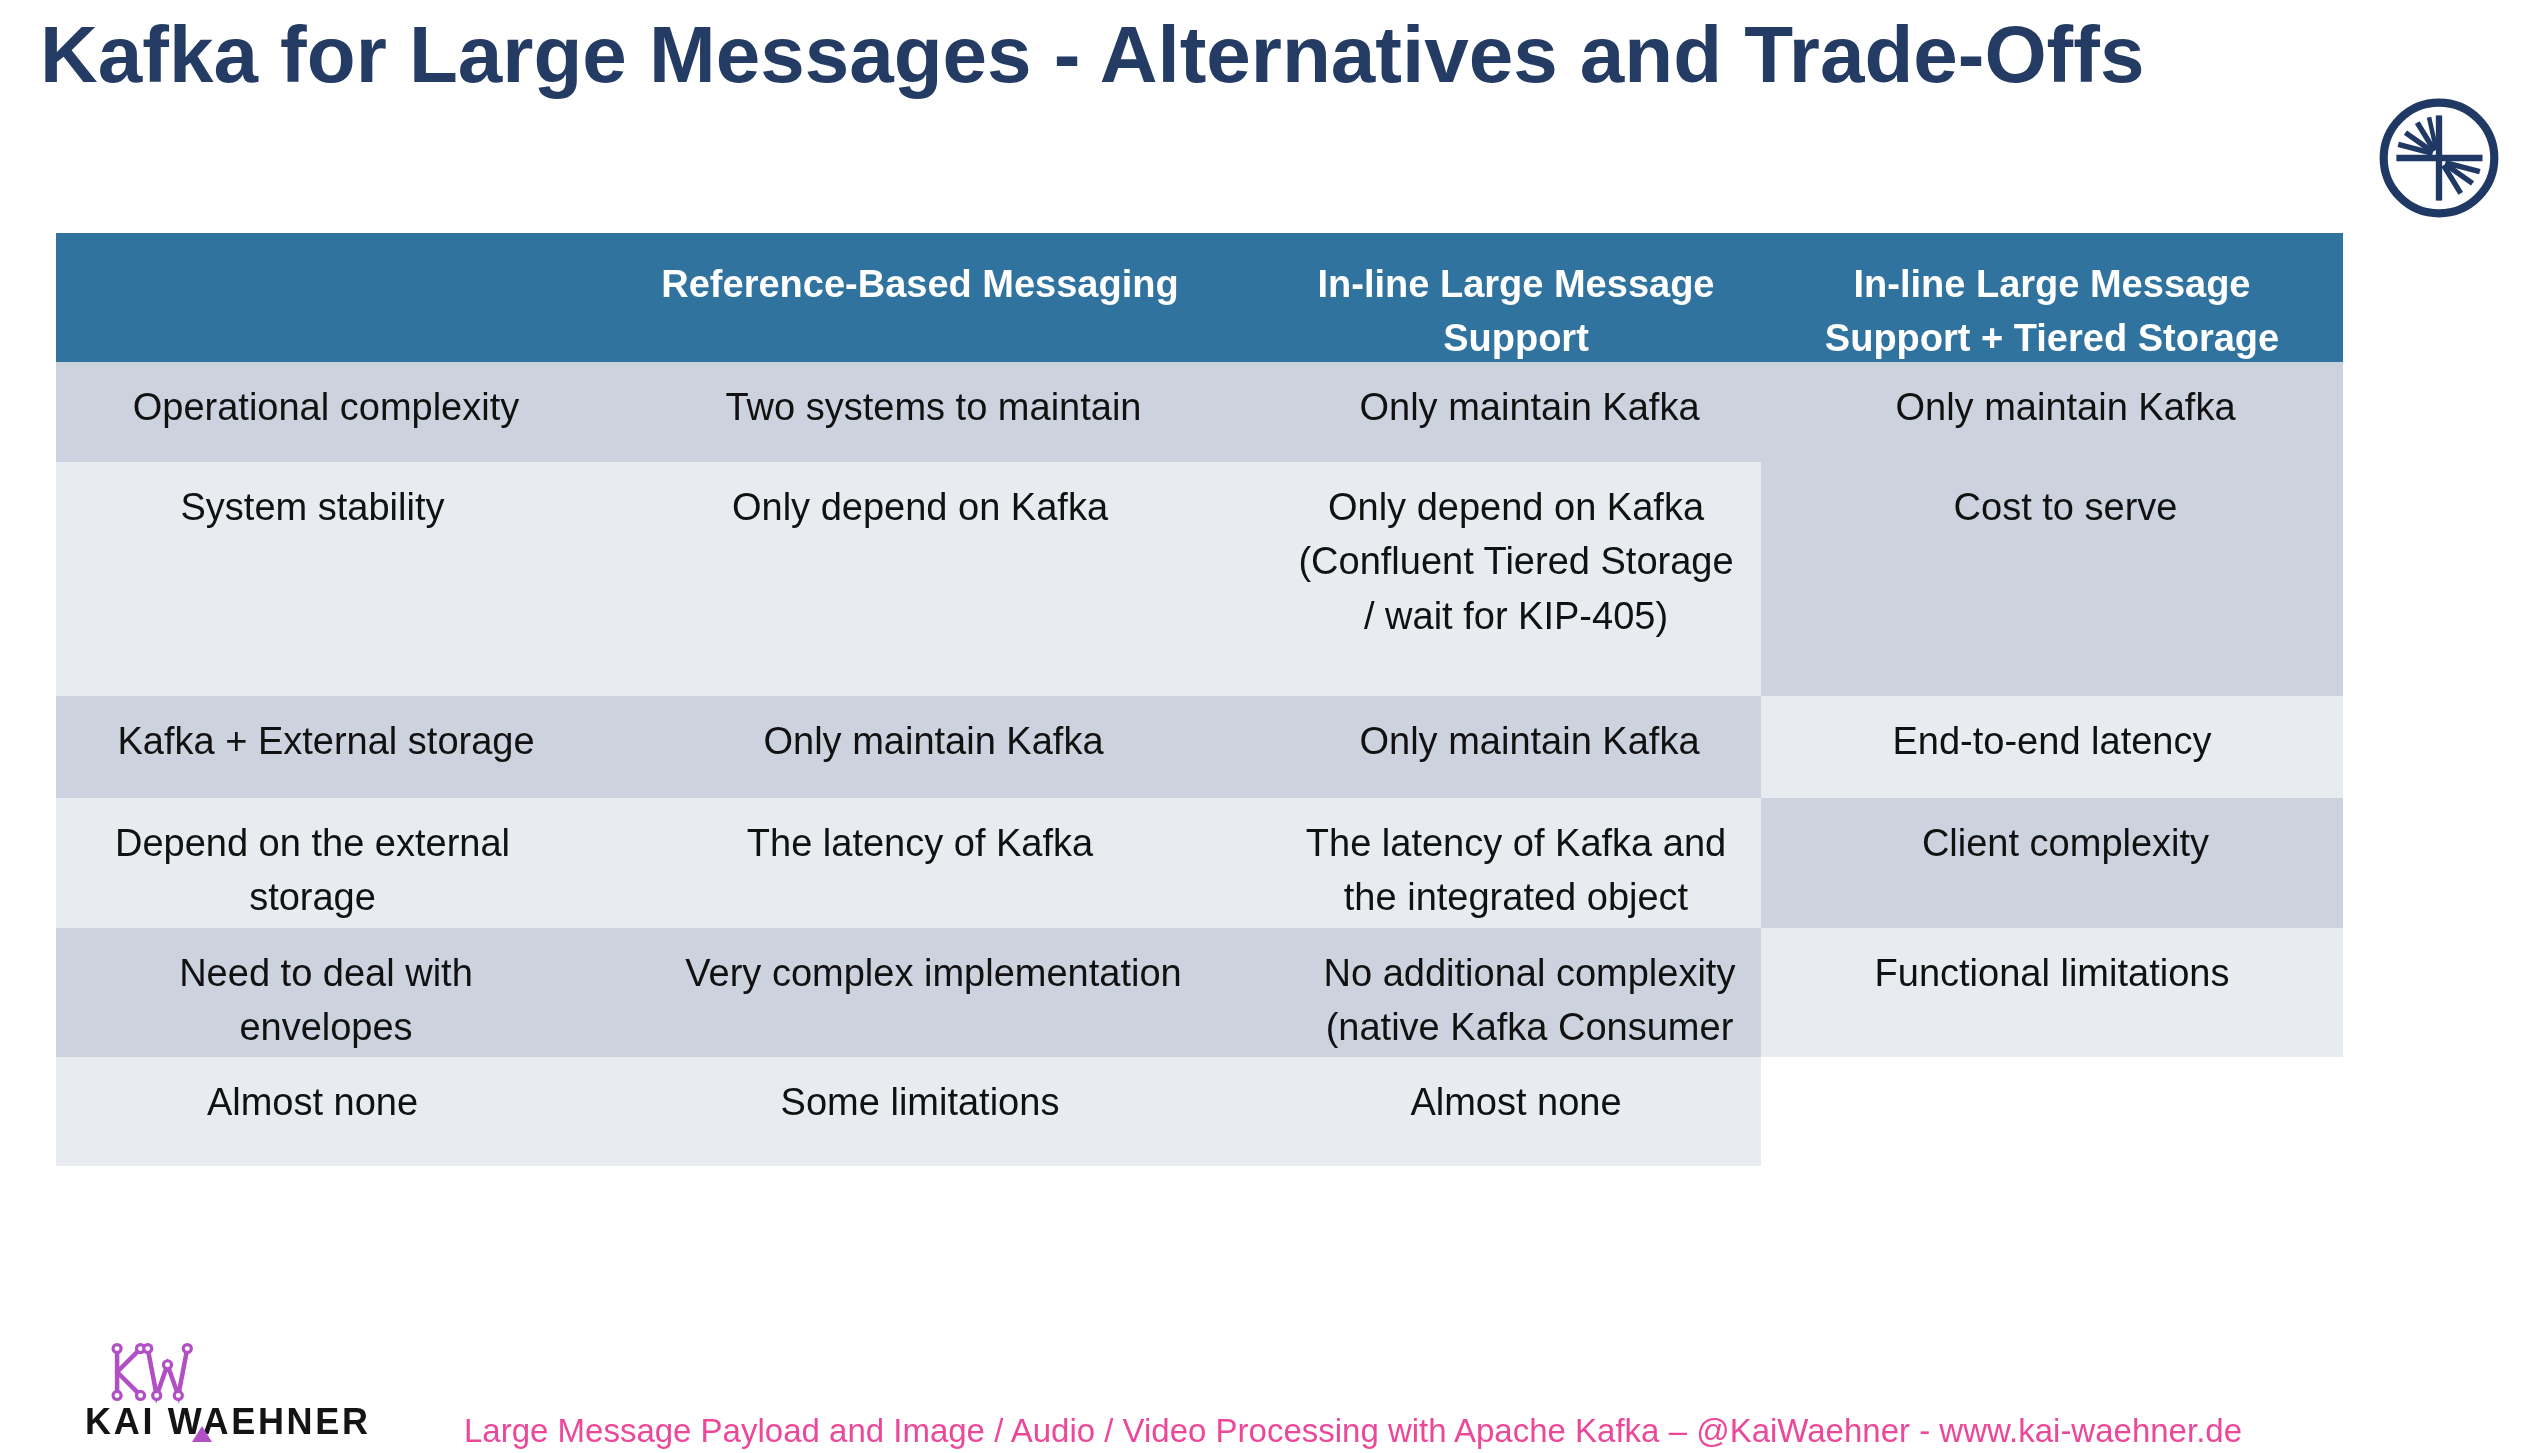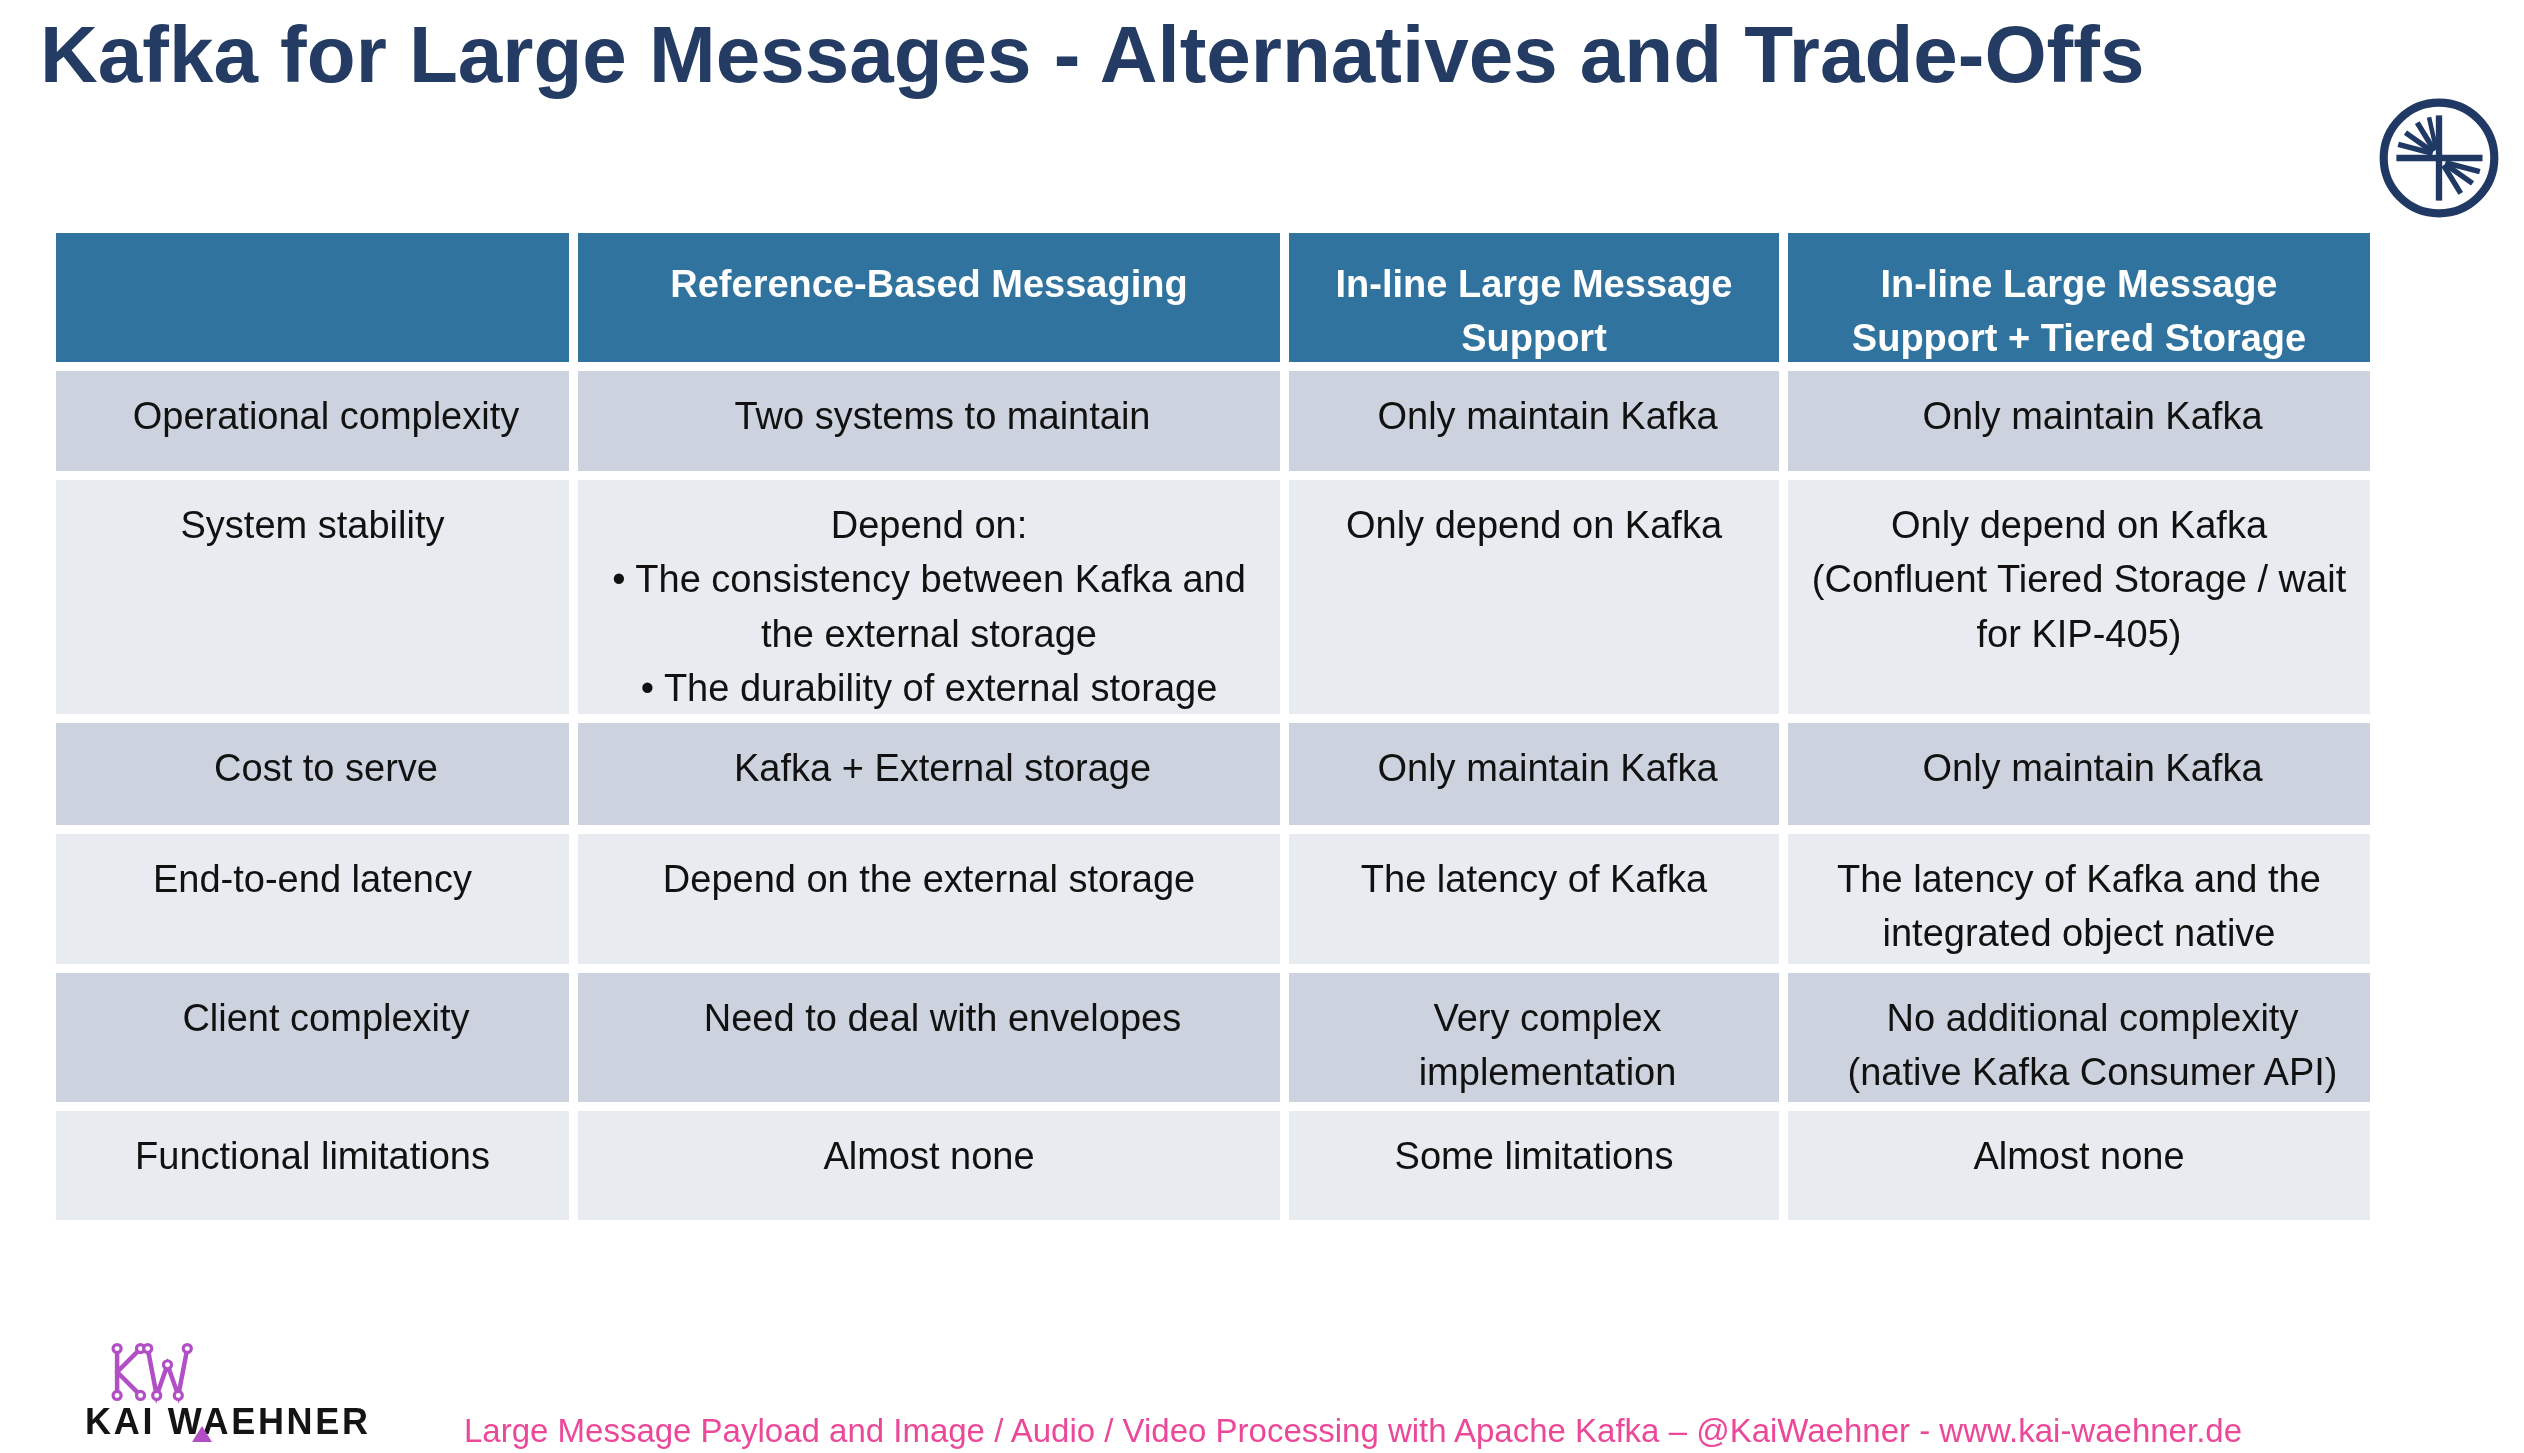--- a/index.html
+++ b/index.html
@@ -15,21 +15,21 @@
     font-size:80px; font-weight:bold; color:#243B63;
     letter-spacing:0px; white-space:nowrap;
   }
   .confluent-logo { position:absolute; left:2371px; top:90px; }
 
   .table {
     position:absolute; left:56px; top:233px;
     display:grid;
     grid-template-columns:513px 702px 490px 582px;
     grid-template-rows:129px 100px 234px 102px 130px 129px 109px;
-    gap:9px;
+    gap:0;
   }
   .cell {
     box-sizing:border-box;
     text-align:center;
     font-size:38px; line-height:1.43;
     color:#111111;
     padding:18px 20px 0 20px;
     white-space:pre-line;
   }
   .head  { background:#31739F; color:#ffffff; font-weight:bold; padding-top:23.5px; }
@@ -79,23 +79,20 @@
   <div class="cell head">Reference-Based Messaging</div>
   <div class="cell head">In-line Large Message Support</div>
   <div class="cell head">In-line Large Message Support + Tiered Storage</div>
 
   <div class="cell dark">Operational complexity</div>
   <div class="cell dark">Two systems to maintain</div>
   <div class="cell dark">Only maintain Kafka</div>
   <div class="cell dark">Only maintain Kafka</div>
 
   <div class="cell light">System stability</div>
-  <div class="cell light">Depend on:
-• The consistency between Kafka and the external storage
-• The durability of external storage</div>
   <div class="cell light">Only depend on Kafka</div>
   <div class="cell light">Only depend on Kafka
 (Confluent Tiered Storage / wait for KIP-405)</div>
 
   <div class="cell dark">Cost to serve</div>
   <div class="cell dark">Kafka + External storage</div>
   <div class="cell dark">Only maintain Kafka</div>
   <div class="cell dark">Only maintain Kafka</div>
 
   <div class="cell light">End-to-end latency</div>

